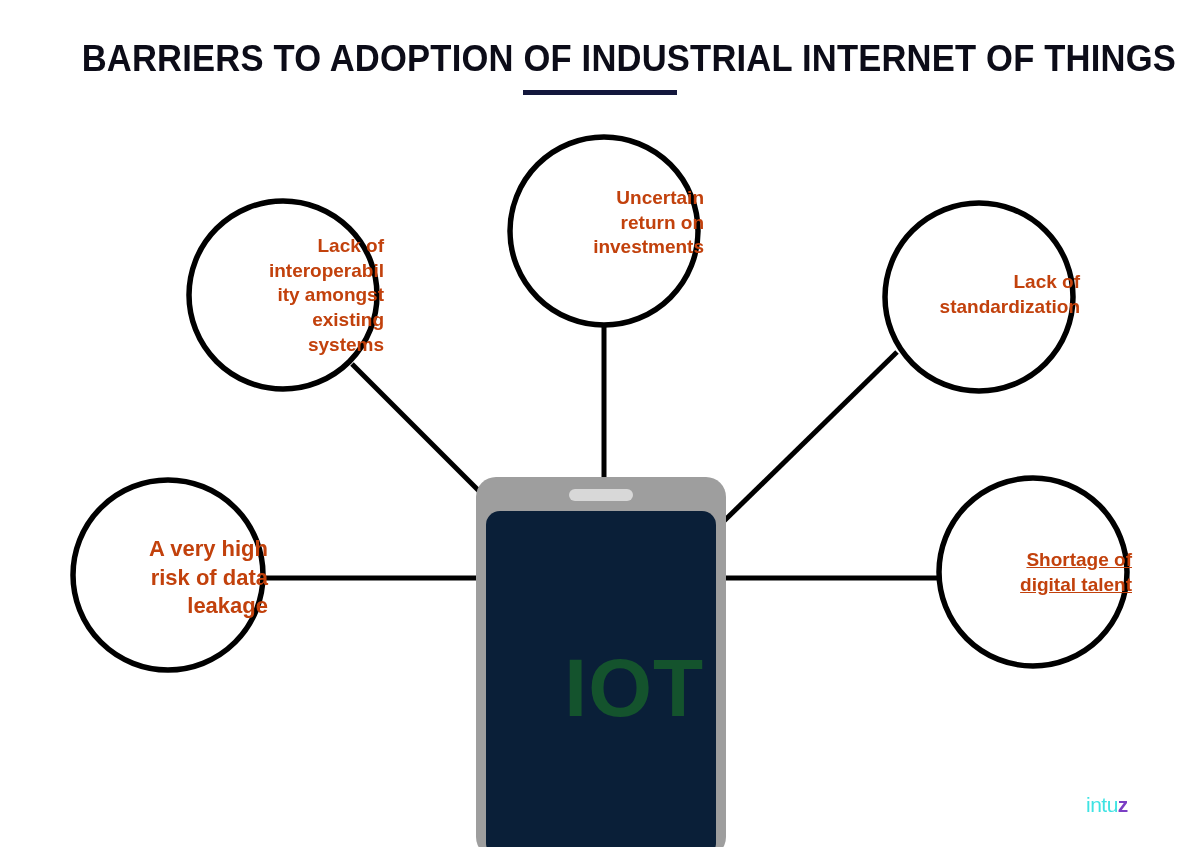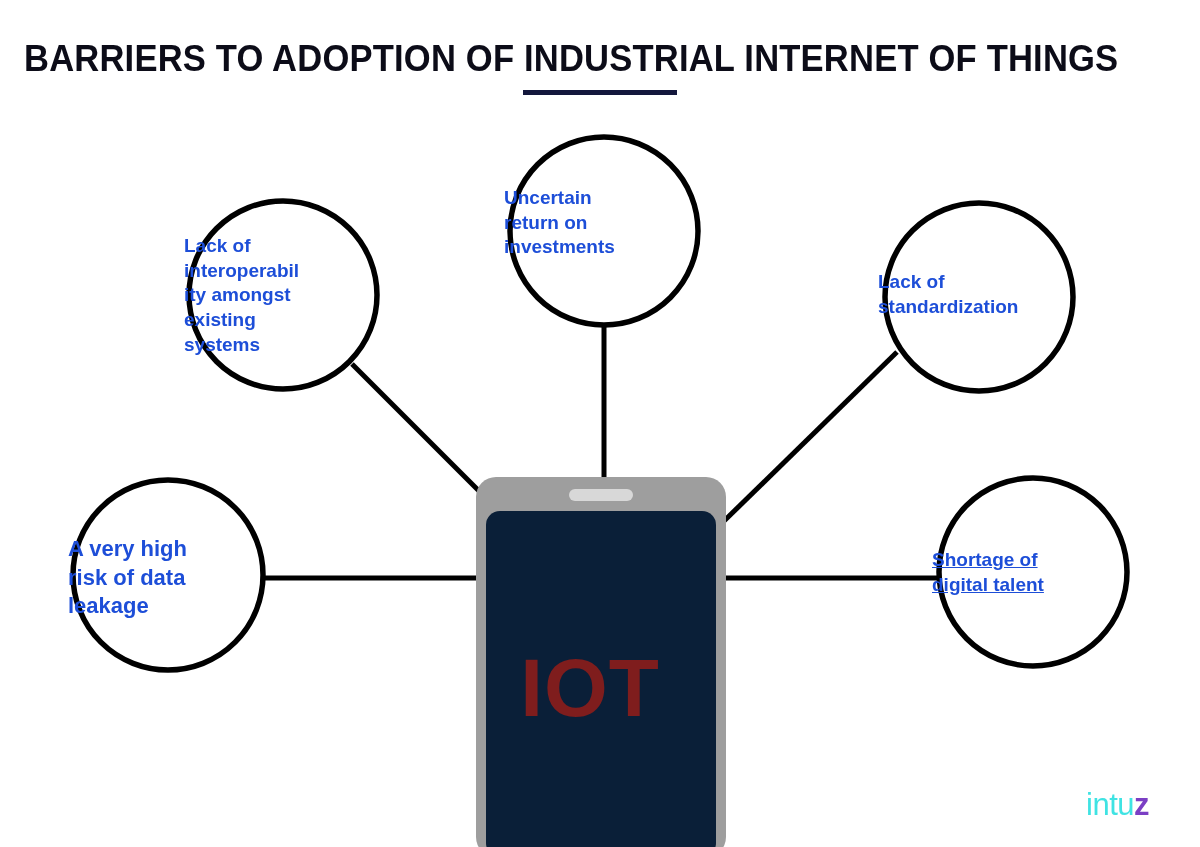--- a/index.html
+++ b/index.html
@@ -19,21 +19,21 @@
     height: 847px;
     background: #ffffff;
   }
 
   
   .title-block {
     position: absolute;
     left: 0;
     top: 36px;
     width: 1200px;
-    text-align: left;
+    text-align: right;
   }
   .title-text {
     display: block;
     font-family: "Liberation Sans Narrow", "Liberation Sans", sans-serif;
     font-weight: bold;
     font-size: 36px;
     letter-spacing: 0.2px;
     color: #0c0c18;
     transform: scaleX(0.96);
     white-space: nowrap;
@@ -73,24 +73,24 @@
   .phone-screen {
     fill: #0a1f38;
   }
   .phone-speaker {
     fill: #d8d8d8;
   }
 
   
   .bubble-label {
     position: absolute;
-    text-align: left;
-    font-family: "Liberation Sans", sans-serif;
-    font-weight: bold;
-    color: #1d4ed8;
+    text-align: right;
+    font-family: "Liberation Sans", sans-serif;
+    font-weight: bold;
+    color: #c2410c;
     line-height: 1.30;
     white-space: pre-line;
     pointer-events: none;
   }
   .bubble-label.b-interop {
     left: 184px;
     top: 234px;
     width: 200px;
     font-size: 19px;
   }
@@ -119,37 +119,37 @@
     font-size: 19px;
     text-decoration: underline;
   }
 
   
   .iot-word {
     position: absolute;
     left: 476px;
     top: 645px;
     width: 228px;
-    text-align: center;
+    text-align: right;
     font-family: "Liberation Sans", sans-serif;
     font-weight: bold;
     font-size: 82px;
     letter-spacing: 1px;
-    color: #7f1d1d;
+    color: #14532d;
     line-height: 86px;
     pointer-events: none;
   }
 
   
   .logo {
     position: absolute;
     left: 1086px;
     top: 788px;
     font-family: "Liberation Sans", sans-serif;
-    font-size: 31px;
+    font-size: 21px;
     font-weight: normal;
     letter-spacing: -0.5px;
     line-height: 34px;
     text-align: right;
   }
   .logo .logo-mark {
     color: #3fe3e3;
   }
   .logo .logo-accent {
     color: #7b3fc4;

